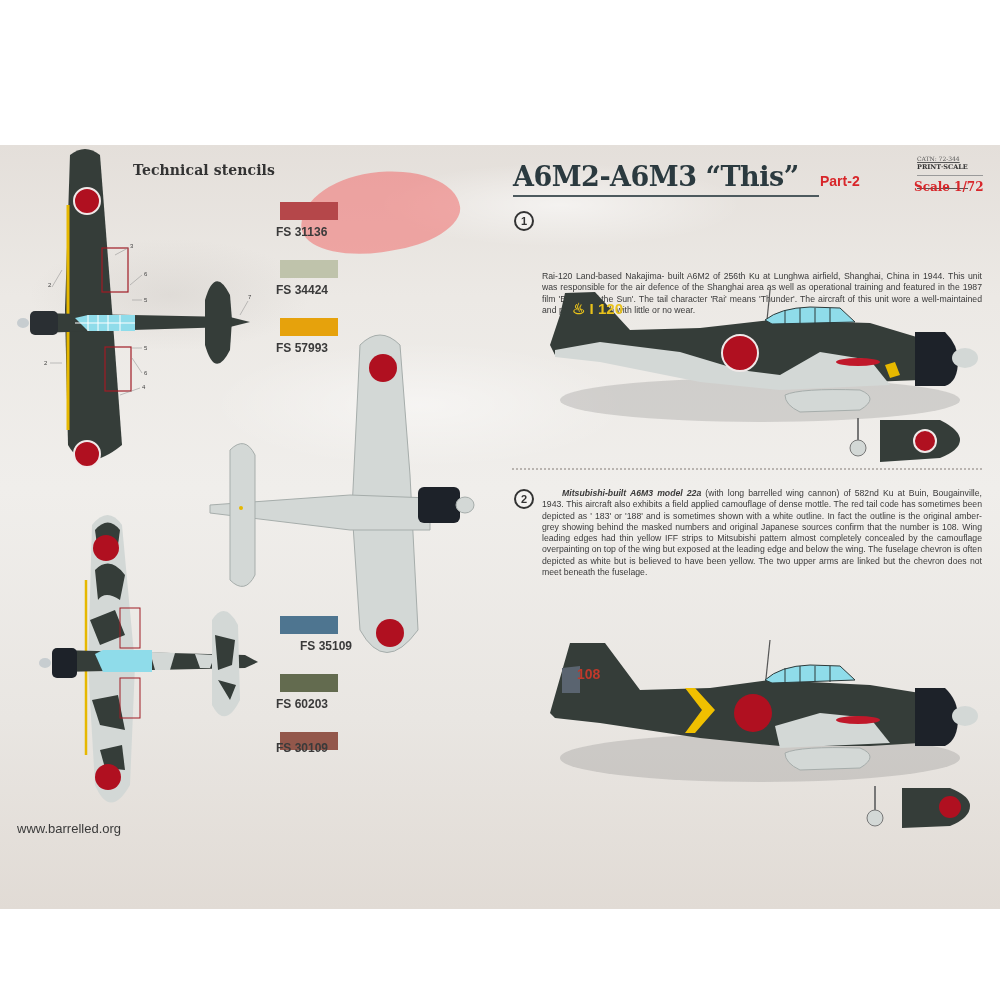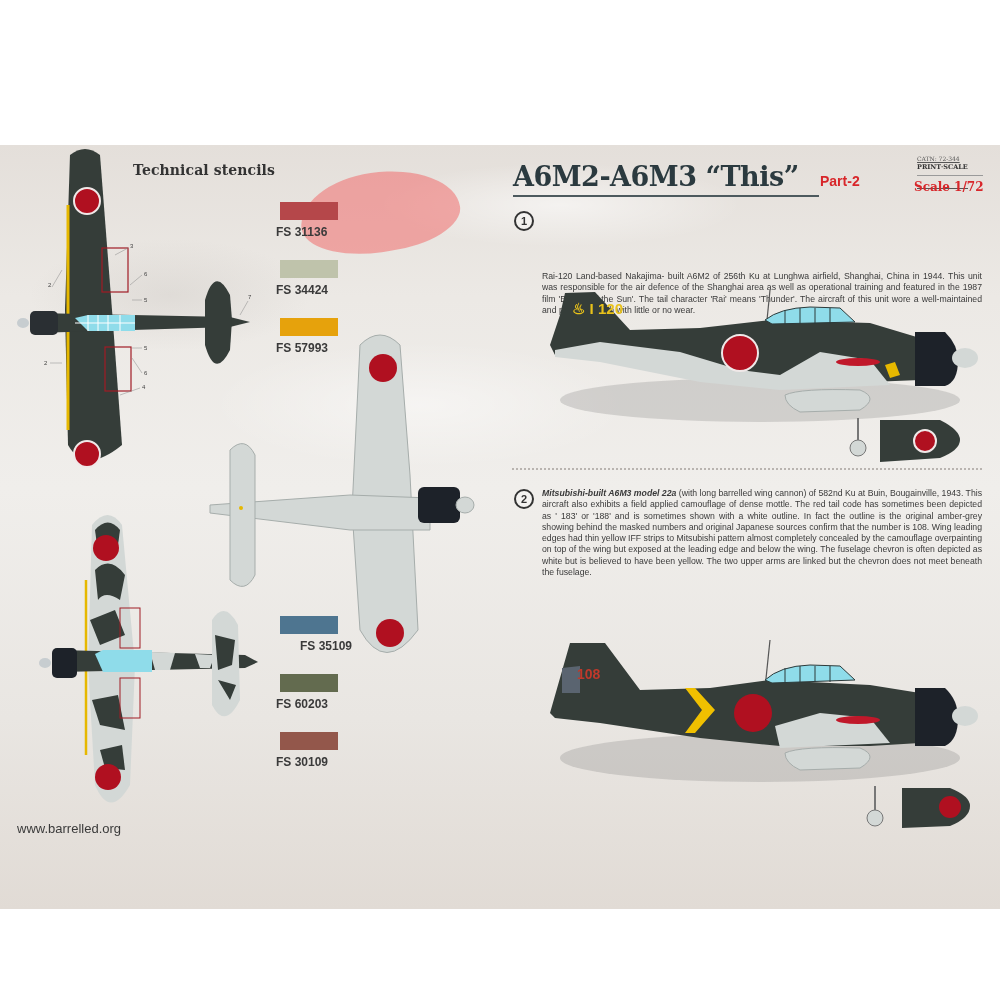--- a/index.html
+++ b/index.html
@@ -48,21 +48,21 @@
   .scale { position: absolute; left: 914px; top: 35px; color: #d8262a; font-weight: bold; font-size: 12px; font-family: "DejaVu Serif", serif; }
   .num-badge {
     position: absolute; width: 16px; height: 16px; border: 2px solid #333; border-radius: 50%;
     font-weight: bold; font-size: 11px; color: #333; text-align: center; line-height: 16px;
     background: rgba(255,255,255,0.3);
   }
   .desc {
     position: absolute; left: 542px; width: 440px; font-size: 8.7px; line-height: 11.3px;
     color: #3a3a3a; text-align: justify; text-align-last: left;
   }
-  .desc b { font-style: italic; }
+  .desc b { font-style: italic; margin-left: 20px; }
   .divider {
     position: absolute; left: 512px; top: 323px; width: 470px; height: 0;
     border-top: 2px dotted #b9b4b0;
   }
   .website { position: absolute; left: 17px; top: 676px; font-size: 13px; color: #3a3a3a; }
   svg { position: absolute; overflow: visible; }
   .stencil-num { font-size: 6px; fill: #444; font-family: "Liberation Sans", sans-serif; }
 </style>
 </head>
 <body>
@@ -155,21 +155,21 @@
   <div class="swatch-label" style="top:80px;">FS 31136</div>
   <div class="swatch" style="top:115px;background:#bfc3ab;"></div>
   <div class="swatch-label" style="top:138px;">FS 34424</div>
   <div class="swatch" style="top:173px;background:#e6a20c;"></div>
   <div class="swatch-label" style="top:196px;">FS 57993</div>
   <div class="swatch" style="top:471px;background:#4e7590;"></div>
   <div class="swatch-label" style="top:494px;margin-left:24px;">FS 35109</div>
   <div class="swatch" style="top:529px;background:#636b4f;"></div>
   <div class="swatch-label" style="top:552px;">FS 60203</div>
   <div class="swatch" style="top:587px;background:#93574b;"></div>
-  <div class="swatch-label" style="top:610px;">FS 30109</div>
+  <div class="swatch-label" style="top:596px;">FS 30109</div>
 
   <div class="title">A6M2-A6M3 “This”</div>
   <div class="title-underline"></div>
   <div class="part">Part-2</div>
   <div class="catn">CATN: 72-344</div>
   <div class="brand">PRINT·SCALE</div>
   <div class="brand-line"></div>
   <div class="scale">Scale 1/72</div>
 
   <div class="num-badge" style="left:514px;top:66px;">1</div>

